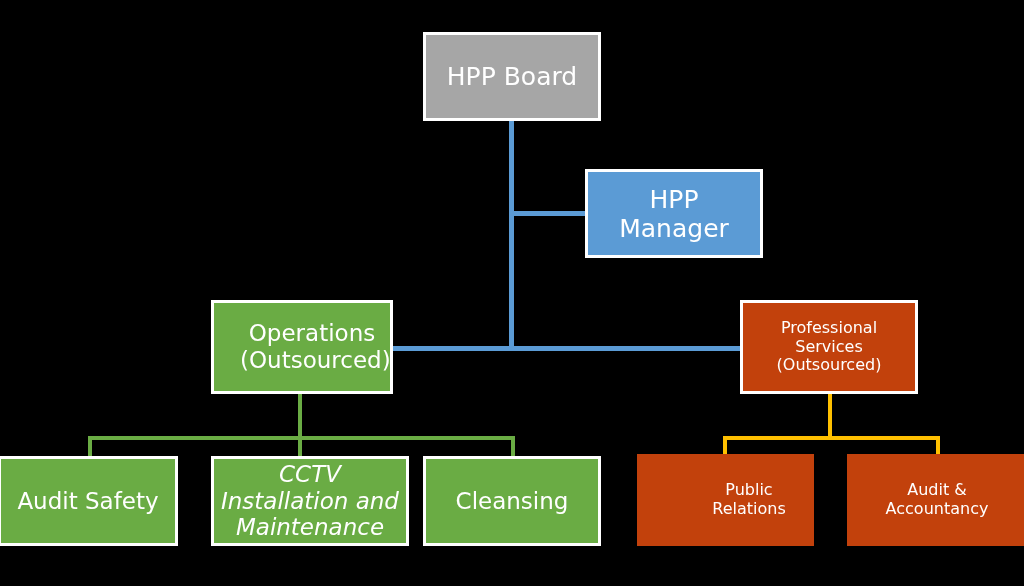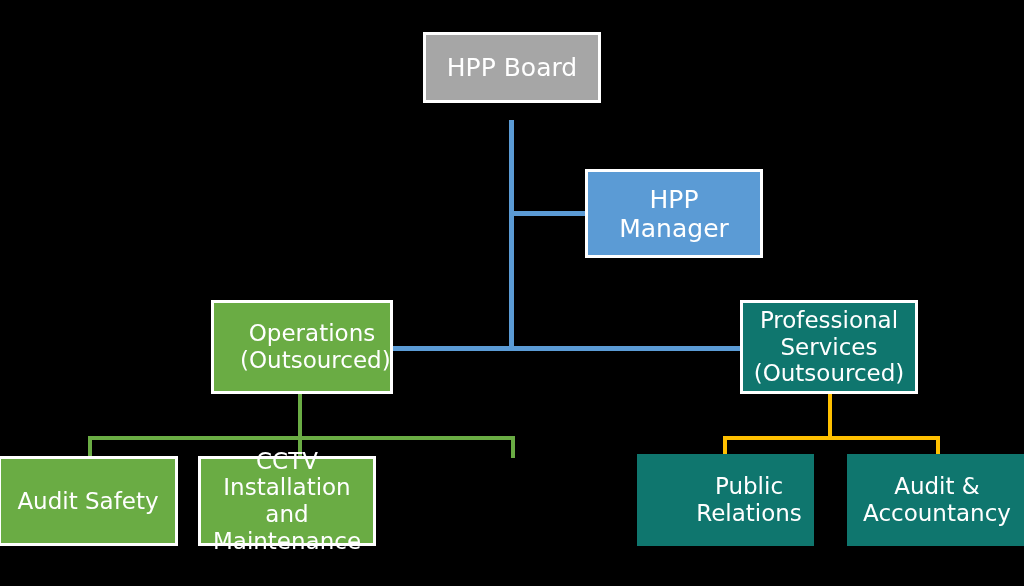--- a/index.html
+++ b/index.html
@@ -41,21 +41,21 @@
     width: 100%;
     padding: 0 6px;
     box-sizing: border-box;
     white-space: pre-line;
   }
   .node.bordered { border: 3px solid #ffffff; }
 
   .node-board   { background: #a6a6a6; font-size: 25px; }
   .node-manager { background: #5b9bd5; font-size: 25px; }
   .node-green   { background: #6aac44; font-size: 23px; }
-  .node-orange  { background: #0f766e; font-size: 23px; }
+  .node-orange  { background: #c2410c; font-size: 16px; }
 </style>
 </head>
 <body>
 
 <div id="chart-canvas">
 
   <div class="connector" style="left:509px; top:120px; width:5px; height:231px;"></div>
   <div class="connector" style="left:509px; top:211px; width:78px; height:5px;"></div>
   <div class="connector" style="left:386px; top:346px; width:128px; height:5px;"></div>
   <div class="connector" style="left:509px; top:346px; width:234px; height:5px;"></div>
@@ -64,21 +64,21 @@
   <div class="connector green" style="left:88px; top:436px; width:427px; height:4px;"></div>
   <div class="connector green" style="left:88px; top:436px; width:4px; height:22px;"></div>
   <div class="connector green" style="left:298px; top:436px; width:4px; height:22px;"></div>
   <div class="connector green" style="left:511px; top:436px; width:4px; height:22px;"></div>
 
   <div class="connector orange" style="left:828px; top:394px; width:4px; height:45px;"></div>
   <div class="connector orange" style="left:723px; top:436px; width:217px; height:4px;"></div>
   <div class="connector orange" style="left:723px; top:436px; width:4px; height:20px;"></div>
   <div class="connector orange" style="left:936px; top:436px; width:4px; height:20px;"></div>
 
-  <div class="node node-board bordered" style="left:423px; top:32px; width:178px; height:71px;">
+  <div class="node node-board bordered" style="left:423px; top:32px; width:178px; height:89px;">
     <span class="node-label">HPP Board</span>
   </div>
 
   <div class="node node-manager bordered" style="left:585px; top:169px; width:178px; height:89px;justify-content:center;">
     <span class="node-label">HPP Manager</span>
   </div>
 
   <div class="node node-green bordered" style="left:211px; top:300px; width:182px; height:94px;padding-left:20px;">
     <span class="node-label">Operations
 (Outsourced)</span>
@@ -87,26 +87,29 @@
   <div class="node node-orange bordered" style="left:740px; top:300px; width:178px; height:94px;">
     <span class="node-label">Professional
 Services
 (Outsourced)</span>
   </div>
 
   <div class="node node-green bordered" style="left:-2px; top:456px; width:180px; height:90px;">
     <span class="node-label">Audit Safety</span>
   </div>
 
-  <div class="node node-green bordered" style="left:198px; top:456px; width:178px; height:90px;">
+  <div class="node node-green bordered" style="left:211px; top:456px; width:198px; height:90px;font-style:italic;">
     <span class="node-label">CCTV
 Installation and
 Maintenance</span>
   </div>
 
+  <div class="node node-green bordered" style="left:423px; top:456px; width:178px; height:90px;">
+    <span class="node-label">Cleansing</span>
+  </div>
 
   <div class="node node-orange" style="left:637px; top:454px; width:177px; height:92px;padding-left:47px;">
     <span class="node-label">Public Relations</span>
   </div>
 
   <div class="node node-orange" style="left:847px; top:454px; width:180px; height:92px;">
     <span class="node-label">Audit &amp;
 Accountancy</span>
   </div>
 

